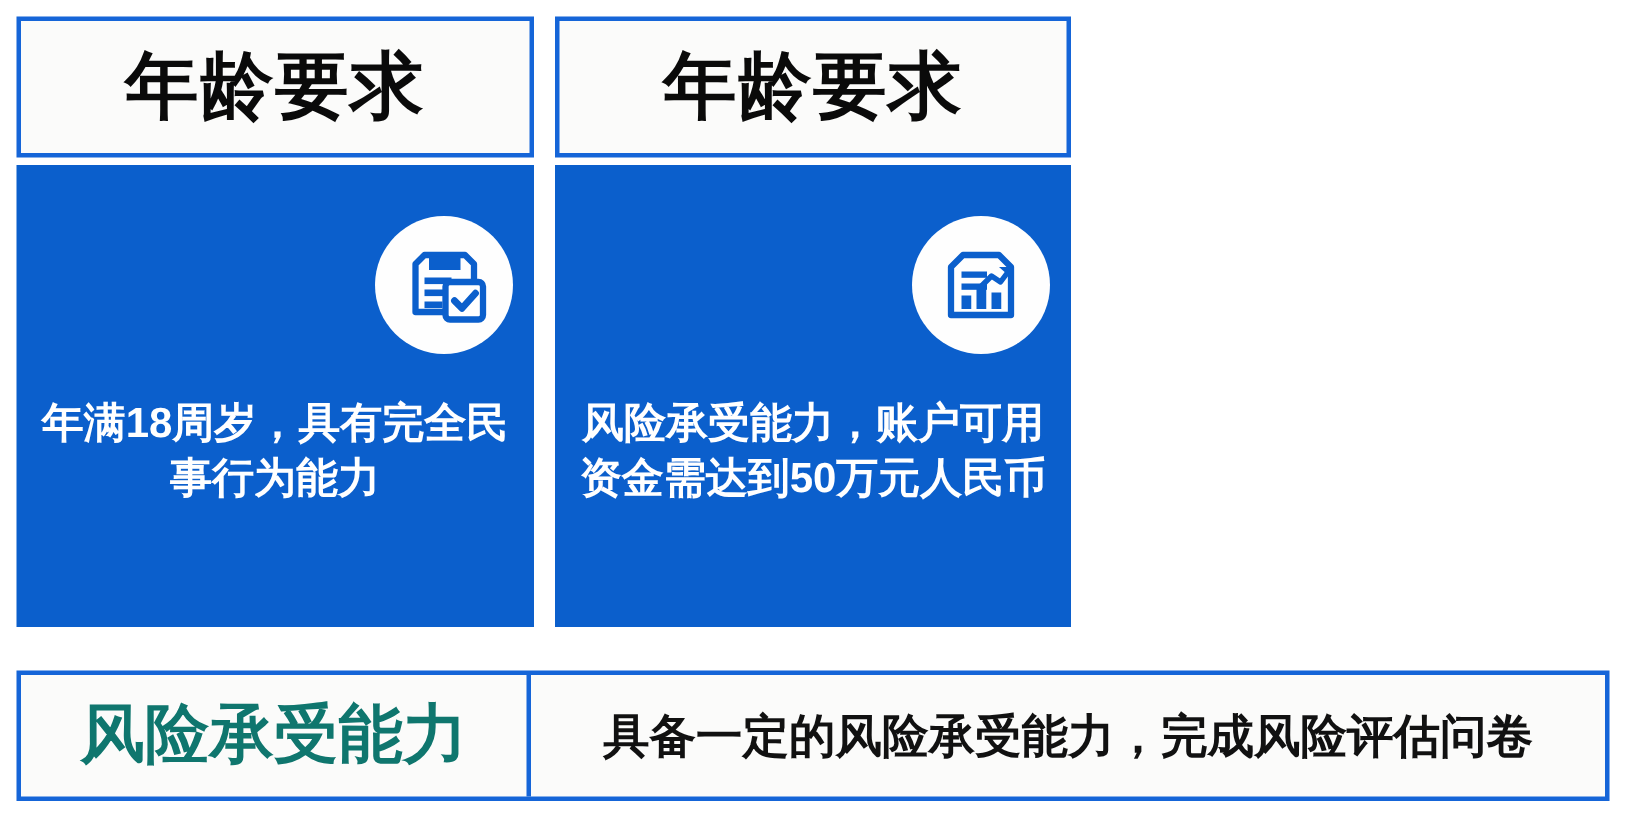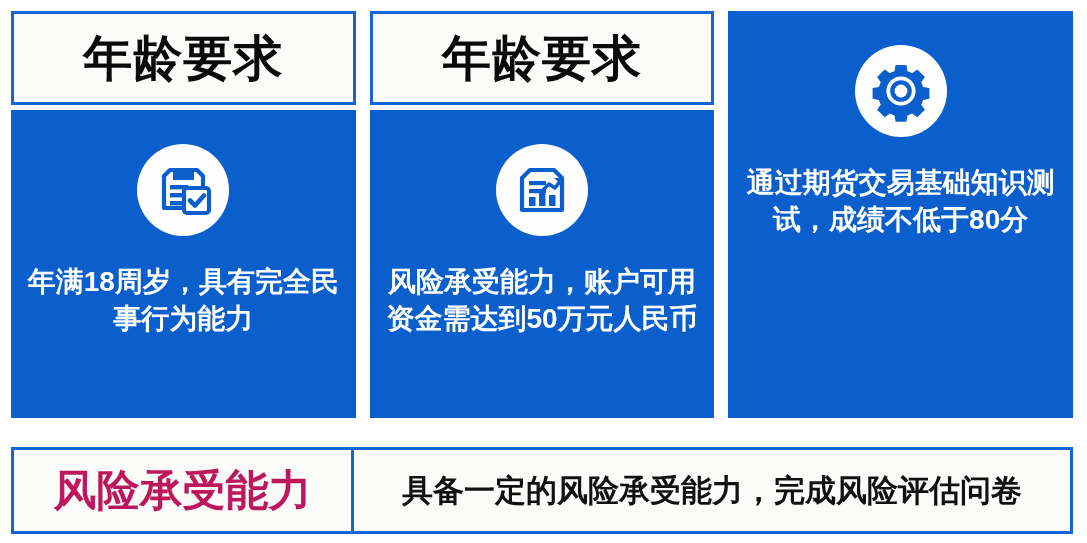--- a/index.html
+++ b/index.html
@@ -51,21 +51,21 @@
     color: #0a0a0a;
     letter-spacing: 1px;
     line-height: 1;
     white-space: nowrap;
   }
   .col-body {
     flex: 1 1 auto;
     background: #0B5FCC;
     display: flex;
     flex-direction: column;
-    align-items: center;
+    align-items: flex-end;
     box-sizing: border-box;
     padding: 34px 14px 10px 14px;
   }
   .icon-circle {
     width: 92px;
     height: 92px;
     border-radius: 50%;
     background: #fefefe;
     display: flex;
     align-items: center;
@@ -99,21 +99,21 @@
     flex: 0 0 340px;
     display: flex;
     align-items: center;
     justify-content: center;
     border-right: 3px solid #1565D8;
     box-sizing: border-box;
   }
   .bottom-label {
     font-size: 43px;
     font-weight: bold;
-    color: #be185d;
+    color: #0f766e;
     white-space: nowrap;
     line-height: 1;
   }
   .bottom-content-cell {
     flex: 1 1 auto;
     display: flex;
     align-items: center;
     justify-content: center;
     box-sizing: border-box;
     padding: 0 12px;
@@ -170,36 +170,20 @@
             <rect x="38" y="36" width="6.5" height="11" fill="#0B5FCC"></rect>
             <path d="M31 32 L38 25 L44 29 L50 21" fill="none" stroke="#0B5FCC" stroke-width="3.6" stroke-linecap="round" stroke-linejoin="round"></path>
             <path d="M43 19 L52 19 L52 27 Z" fill="#0B5FCC"></path>
           </svg>
         </div>
         <div class="col-desc">风险承受能力，账户可用资金需达到50万元人民币</div>
       </div>
     </div>
 
     <div class="column">
-      <div class="col-body">
-        <div class="icon-circle">
-          <svg width="62" height="62" viewBox="0 0 62 62" aria-hidden="true">
-            <path fill="#0B5FCC" fill-rule="evenodd" d="
-              M25.6 5 h10.8 l1.1 6.3 a20.5 20.5 0 0 1 4.6 1.9 l5.2-3.7 7.6 7.6 -3.7 5.2
-              a20.5 20.5 0 0 1 1.9 4.6 l6.3 1.1 v10.8 l-6.3 1.1 a20.5 20.5 0 0 1 -1.9 4.6
-              l3.7 5.2 -7.6 7.6 -5.2-3.7 a20.5 20.5 0 0 1 -4.6 1.9 l-1.1 6.3 h-10.8
-              l-1.1-6.3 a20.5 20.5 0 0 1 -4.6-1.9 l-5.2 3.7 -7.6-7.6 3.7-5.2
-              a20.5 20.5 0 0 1 -1.9-4.6 l-6.3-1.1 v-10.8 l6.3-1.1 a20.5 20.5 0 0 1 1.9-4.6
-              l-3.7-5.2 7.6-7.6 5.2 3.7 a20.5 20.5 0 0 1 4.6-1.9 Z
-              M31 16.4 a14.6 14.6 0 1 0 0 29.2 a14.6 14.6 0 0 0 0-29.2 Z"></path>
-            <circle cx="31" cy="31" r="8.6" fill="none" stroke="#0B5FCC" stroke-width="4.4"></circle>
-          </svg>
-        </div>
-        <div class="col-desc">通过期货交易基础知识测试，成绩不低于80分</div>
-      </div>
     </div>
 
   </div>
 
   <div class="bottom-row">
     <div class="bottom-label-cell">
       <div class="bottom-label">风险承受能力</div>
     </div>
     <div class="bottom-content-cell">
       <div class="bottom-content">具备一定的风险承受能力，完成风险评估问卷</div>

